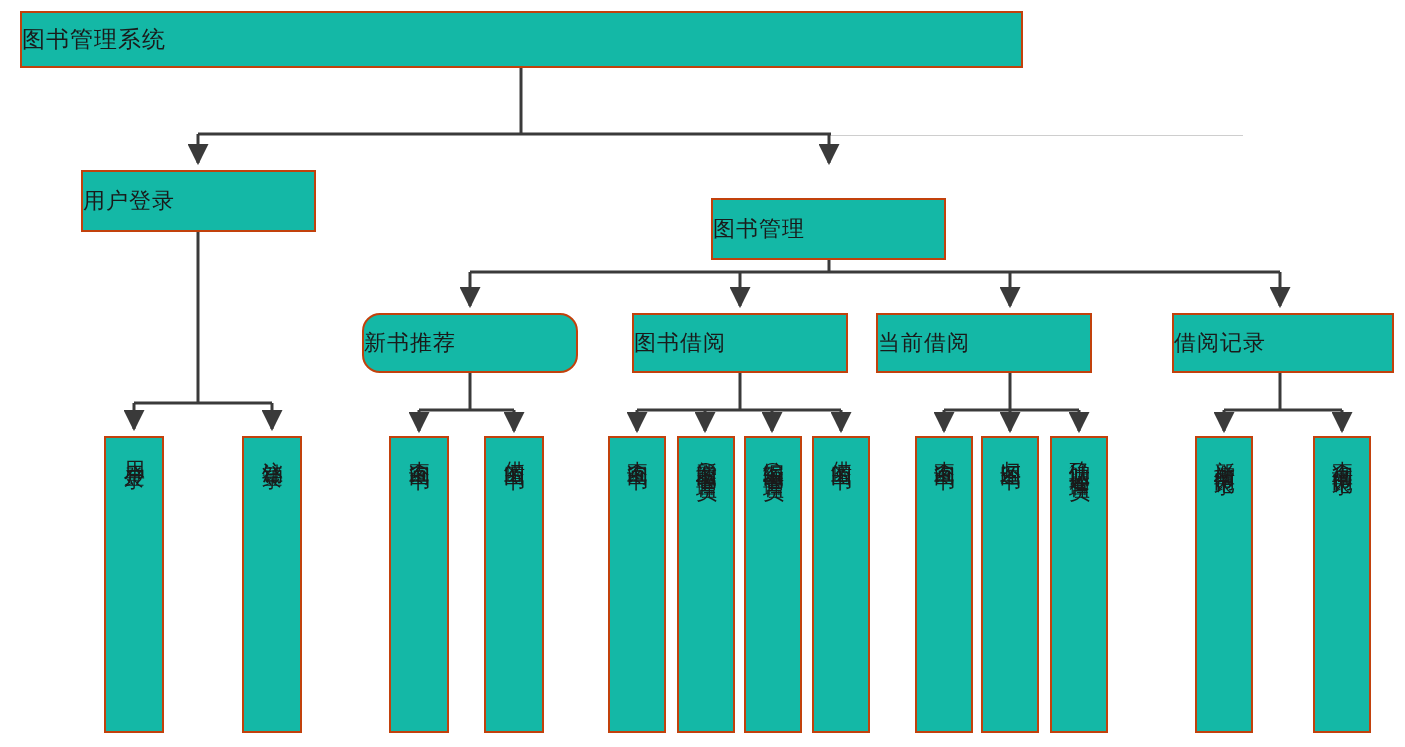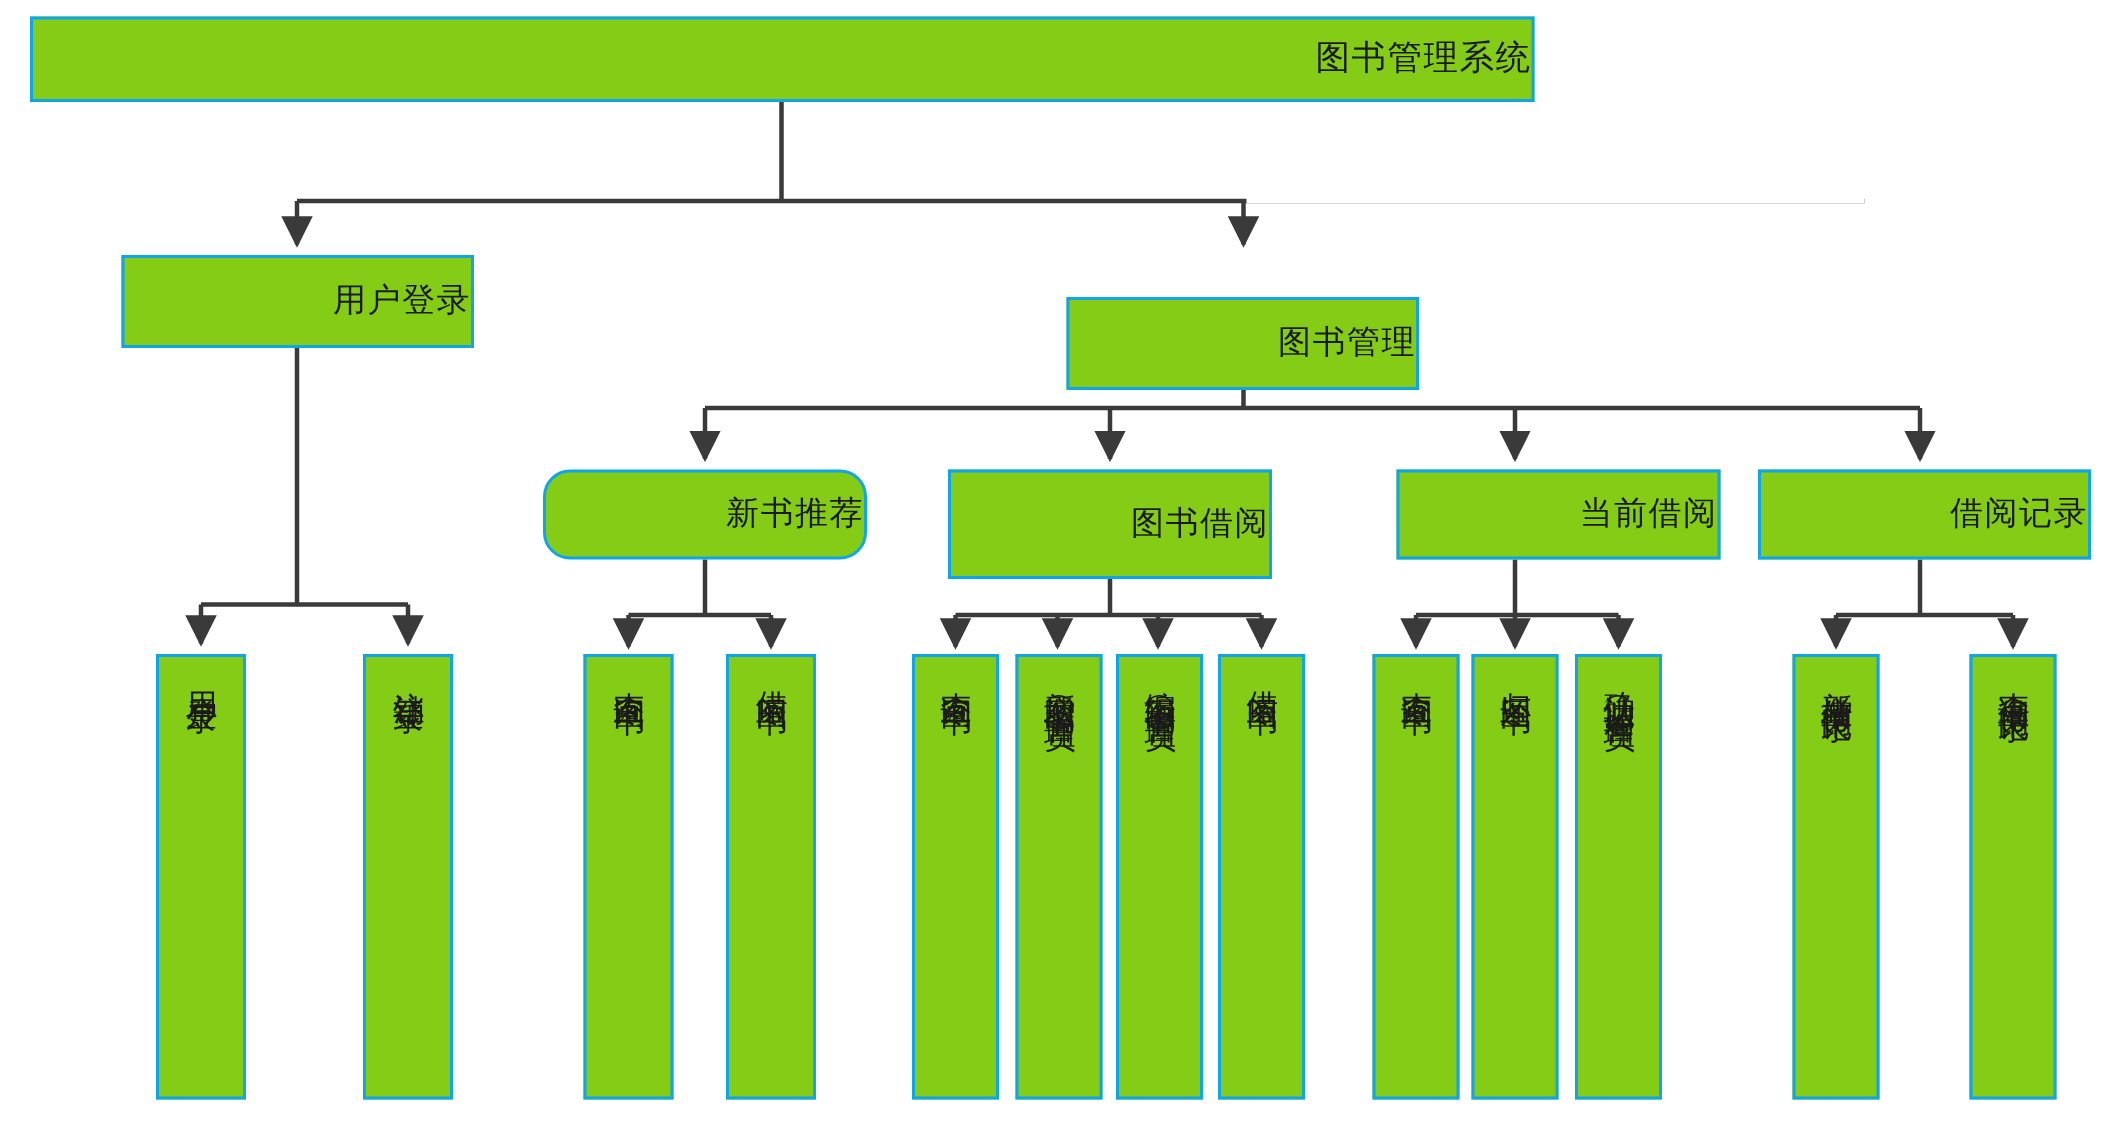--- a/index.html
+++ b/index.html
@@ -10,25 +10,25 @@
     font-family:"DejaVu Sans","Liberation Sans",sans-serif;
     overflow:hidden;
   }
   #canvas{position:relative;width:1405px;height:747px;}
 
   svg#wires{position:absolute;left:0;top:0;width:1405px;height:747px;}
 
   .node{
     position:absolute;
     box-sizing:border-box;
-    background:#84cc16;
-    border:2px solid #0ea5e9;
+    background:#14b8a6;
+    border:2px solid #c2410c;
     display:flex;
     align-items:center;
-    justify-content:flex-end;
+    justify-content:flex-start;
     color:#1a1a1a;
   }
   .node .lbl{
     display:block;
     text-align:center;
     line-height:1.15;
     white-space:nowrap;
   }
   
   .h-node .lbl{font-size:22px;letter-spacing:1px;}
@@ -128,24 +128,24 @@
   <div class="node h-node" style="left:81px;top:170px;width:235px;height:62px;">
     <span class="lbl">用户登录</span>
   </div>
   <div class="node h-node" style="left:711px;top:170px;width:235px;height:62px;margin-top:28px;">
     <span class="lbl">图书管理</span>
   </div>
 
   <div class="node h-node" style="left:362px;top:313px;width:216px;height:60px;border-radius:18px;">
     <span class="lbl">新书推荐</span>
   </div>
-  <div class="node h-node" style="left:632px;top:313px;width:216px;height:73px;padding-left:35px;">
+  <div class="node h-node" style="left:632px;top:313px;width:216px;height:60px;">
     <span class="lbl">图书借阅</span>
   </div>
-  <div class="node h-node" style="left:931px;top:313px;width:216px;height:60px;">
+  <div class="node h-node" style="left:876px;top:313px;width:216px;height:60px;">
     <span class="lbl">当前借阅</span>
   </div>
   <div class="node h-node" style="left:1172px;top:313px;width:222px;height:60px;">
     <span class="lbl">借阅记录</span>
   </div>
 
   <div class="node v-node" style="left:104px;top:436px;width:60px;height:297px;">
     <span class="lbl">用户登录</span>
   </div>
   <div class="node v-node" style="left:242px;top:436px;width:60px;height:297px;">

